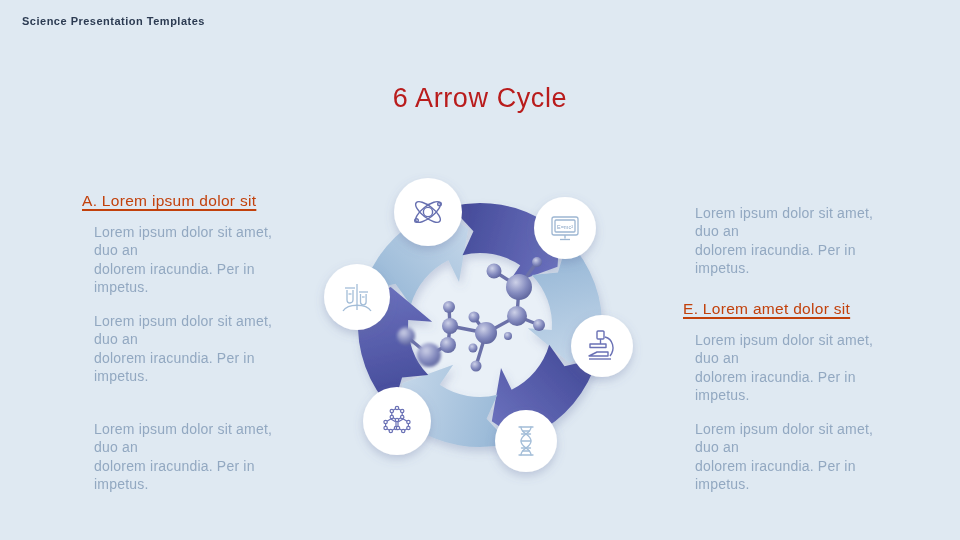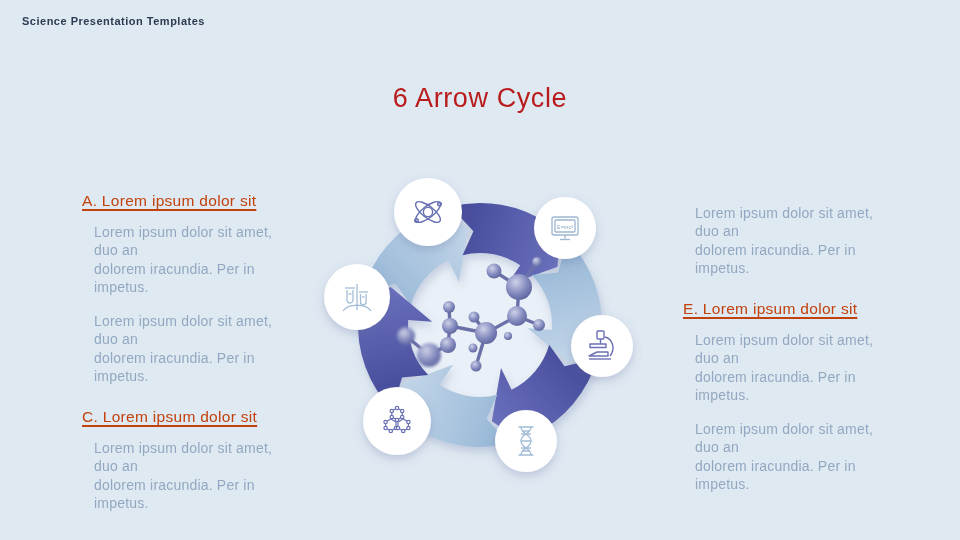--- a/index.html
+++ b/index.html
@@ -227,30 +227,29 @@
   <div class="section" id="sec-a">
     <h3>A. Lorem ipsum dolor sit</h3>
     <p>Lorem ipsum dolor sit amet, duo an
 dolorem iracundia. Per in impetus.</p>
   </div>
   <div class="section" id="sec-b">
     <p>Lorem ipsum dolor sit amet, duo an
 dolorem iracundia. Per in impetus.</p>
   </div>
   <div class="section" id="sec-c">
-    <h3>C. Lorem ipsum dolor sit</h3>
     <p>Lorem ipsum dolor sit amet, duo an
 dolorem iracundia. Per in impetus.</p>
   </div>
   <div class="section" id="sec-d">
     <p>Lorem ipsum dolor sit amet, duo an
 dolorem iracundia. Per in impetus.</p>
   </div>
   <div class="section" id="sec-e">
-    <h3>E. Lorem ipsum dolor sit</h3>
+    <h3>E. Lorem amet dolor sit</h3>
     <p>Lorem ipsum dolor sit amet, duo an
 dolorem iracundia. Per in impetus.</p>
   </div>
   <div class="section" id="sec-f">
     <p>Lorem ipsum dolor sit amet, duo an
 dolorem iracundia. Per in impetus.</p>
   </div>
 
 </div>
 

